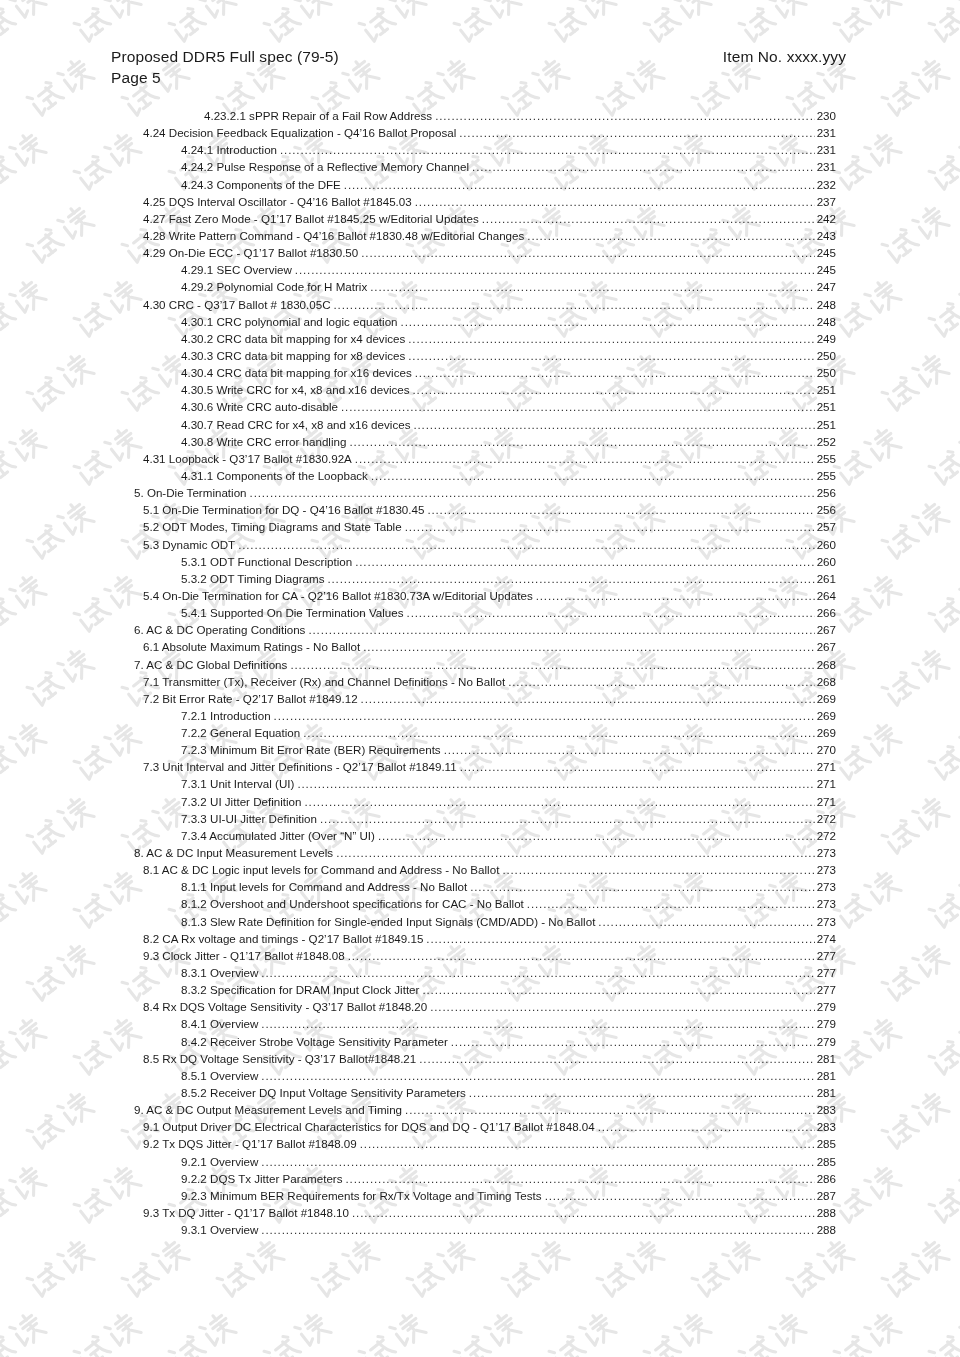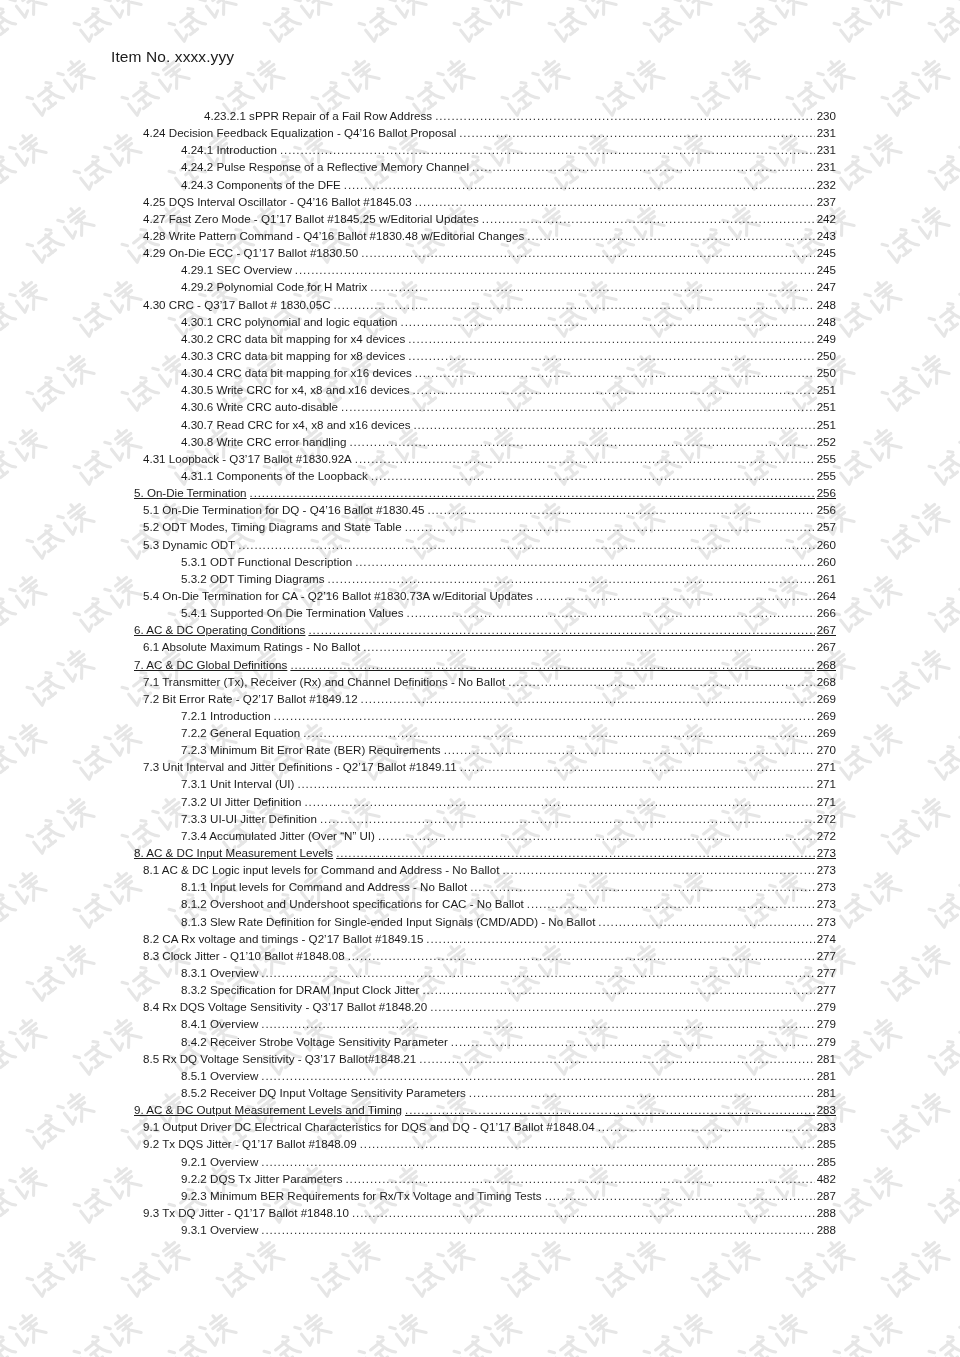--- a/index.html
+++ b/index.html
@@ -29,21 +29,21 @@
     position: absolute;
     left: 112px; top: 107px; width: 724px;
     z-index: 1;
     font-size: 11.6px; color: #1c1c1c;
   }
   .toc-row {
     display: flex; align-items: baseline;
     height: 17.15px; line-height: 17.15px;
     white-space: nowrap; overflow: hidden;
   }
-  .lvl-0 { padding-left: 22px; text-decoration: underline; }
+  .lvl-0 { padding-left: 22px; }
   .lvl-1 { padding-left: 31px; }
   .lvl-2 { padding-left: 69px; }
   .lvl-3 { padding-left: 92px; }
   .toc-row .label { flex: 0 0 auto; }
   .toc-row .leader {
     flex: 1 1 auto; overflow: hidden;
     margin: 0 2px 0 3px; color: #2b2b2b;
   }
   .toc-row .leader::after {
     content: "................................................................................................................................................................................................................................................................................................................";
@@ -1078,20 +1078,24 @@
         </svg>
       </span>
       <span class="wm" style="left: 962px; top: 1344.4px;">
         <svg viewBox="0 0 74 36" aria-hidden="true">
           <use href="#wm-glyphs"></use>
         </svg>
       </span>
     </div>
 
   <div class="header">
+    <div class="header-left">
+      <div>Proposed DDR5 Full spec (79-5)</div>
+      <div>Page 5</div>
+    </div>
     <div class="header-right">Item No. xxxx.yyy</div>
   </div>
 
   <div class="toc" id="toc">
       <div class="toc-row lvl-3">
     <span class="label">4.23.2.1 sPPR Repair of a Fail Row Address</span>
     <span class="leader"></span>
     <span class="pg">230</span>
   </div>
       <div class="toc-row lvl-1">
@@ -1328,21 +1332,21 @@
     <span class="label">8.1.3 Slew Rate Definition for Single-ended Input Signals (CMD/ADD) - No Ballot</span>
     <span class="leader"></span>
     <span class="pg">273</span>
   </div>
       <div class="toc-row lvl-1">
     <span class="label">8.2 CA Rx voltage and timings - Q2’17 Ballot #1849.15</span>
     <span class="leader"></span>
     <span class="pg">274</span>
   </div>
       <div class="toc-row lvl-1">
-    <span class="label">8.3 Clock Jitter - Q1’10 Ballot #1848.08</span>
+    <span class="label">9.3 Clock Jitter - Q1’17 Ballot #1848.08</span>
     <span class="leader"></span>
     <span class="pg">277</span>
   </div>
       <div class="toc-row lvl-2">
     <span class="label">8.3.1 Overview</span>
     <span class="leader"></span>
     <span class="pg">277</span>
   </div>
       <div class="toc-row lvl-2">
     <span class="label">8.3.2 Specification for DRAM Input Clock Jitter</span>
@@ -1395,21 +1399,21 @@
     <span class="pg">285</span>
   </div>
       <div class="toc-row lvl-2">
     <span class="label">9.2.1 Overview</span>
     <span class="leader"></span>
     <span class="pg">285</span>
   </div>
       <div class="toc-row lvl-2">
     <span class="label">9.2.2 DQS Tx Jitter Parameters</span>
     <span class="leader"></span>
-    <span class="pg">482</span>
+    <span class="pg">286</span>
   </div>
       <div class="toc-row lvl-2">
     <span class="label">9.2.3 Minimum BER Requirements for Rx/Tx Voltage and Timing Tests</span>
     <span class="leader"></span>
     <span class="pg">287</span>
   </div>
       <div class="toc-row lvl-1">
     <span class="label">9.3 Tx DQ Jitter - Q1’17 Ballot #1848.10</span>
     <span class="leader"></span>
     <span class="pg">288</span>

